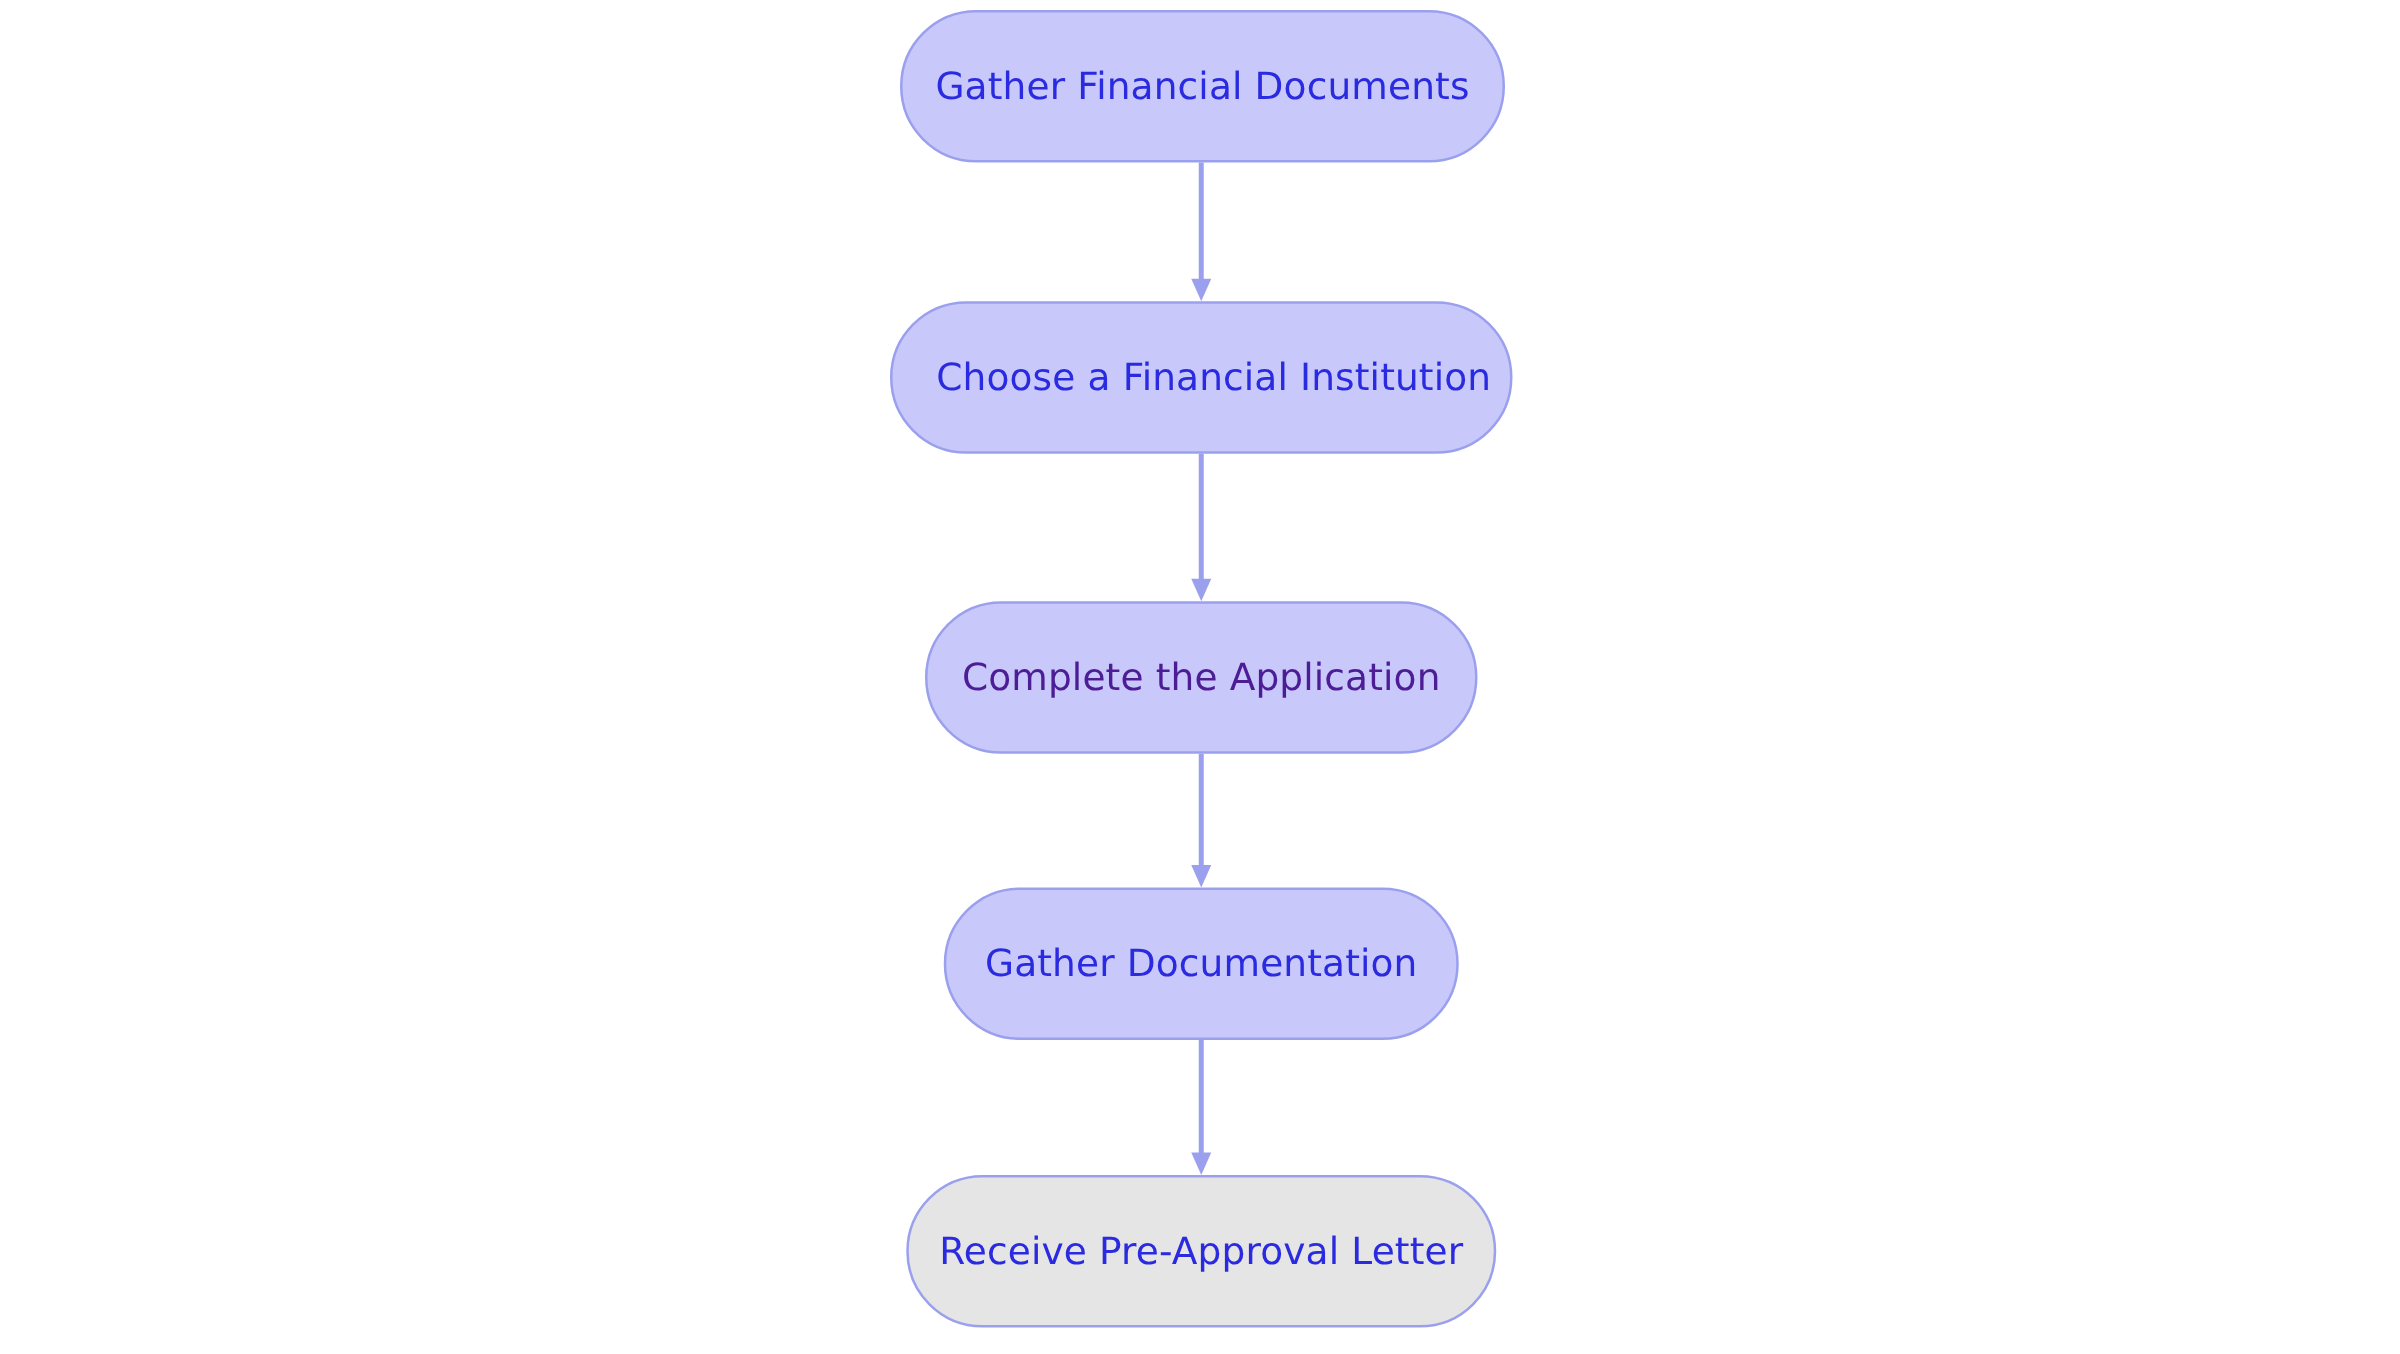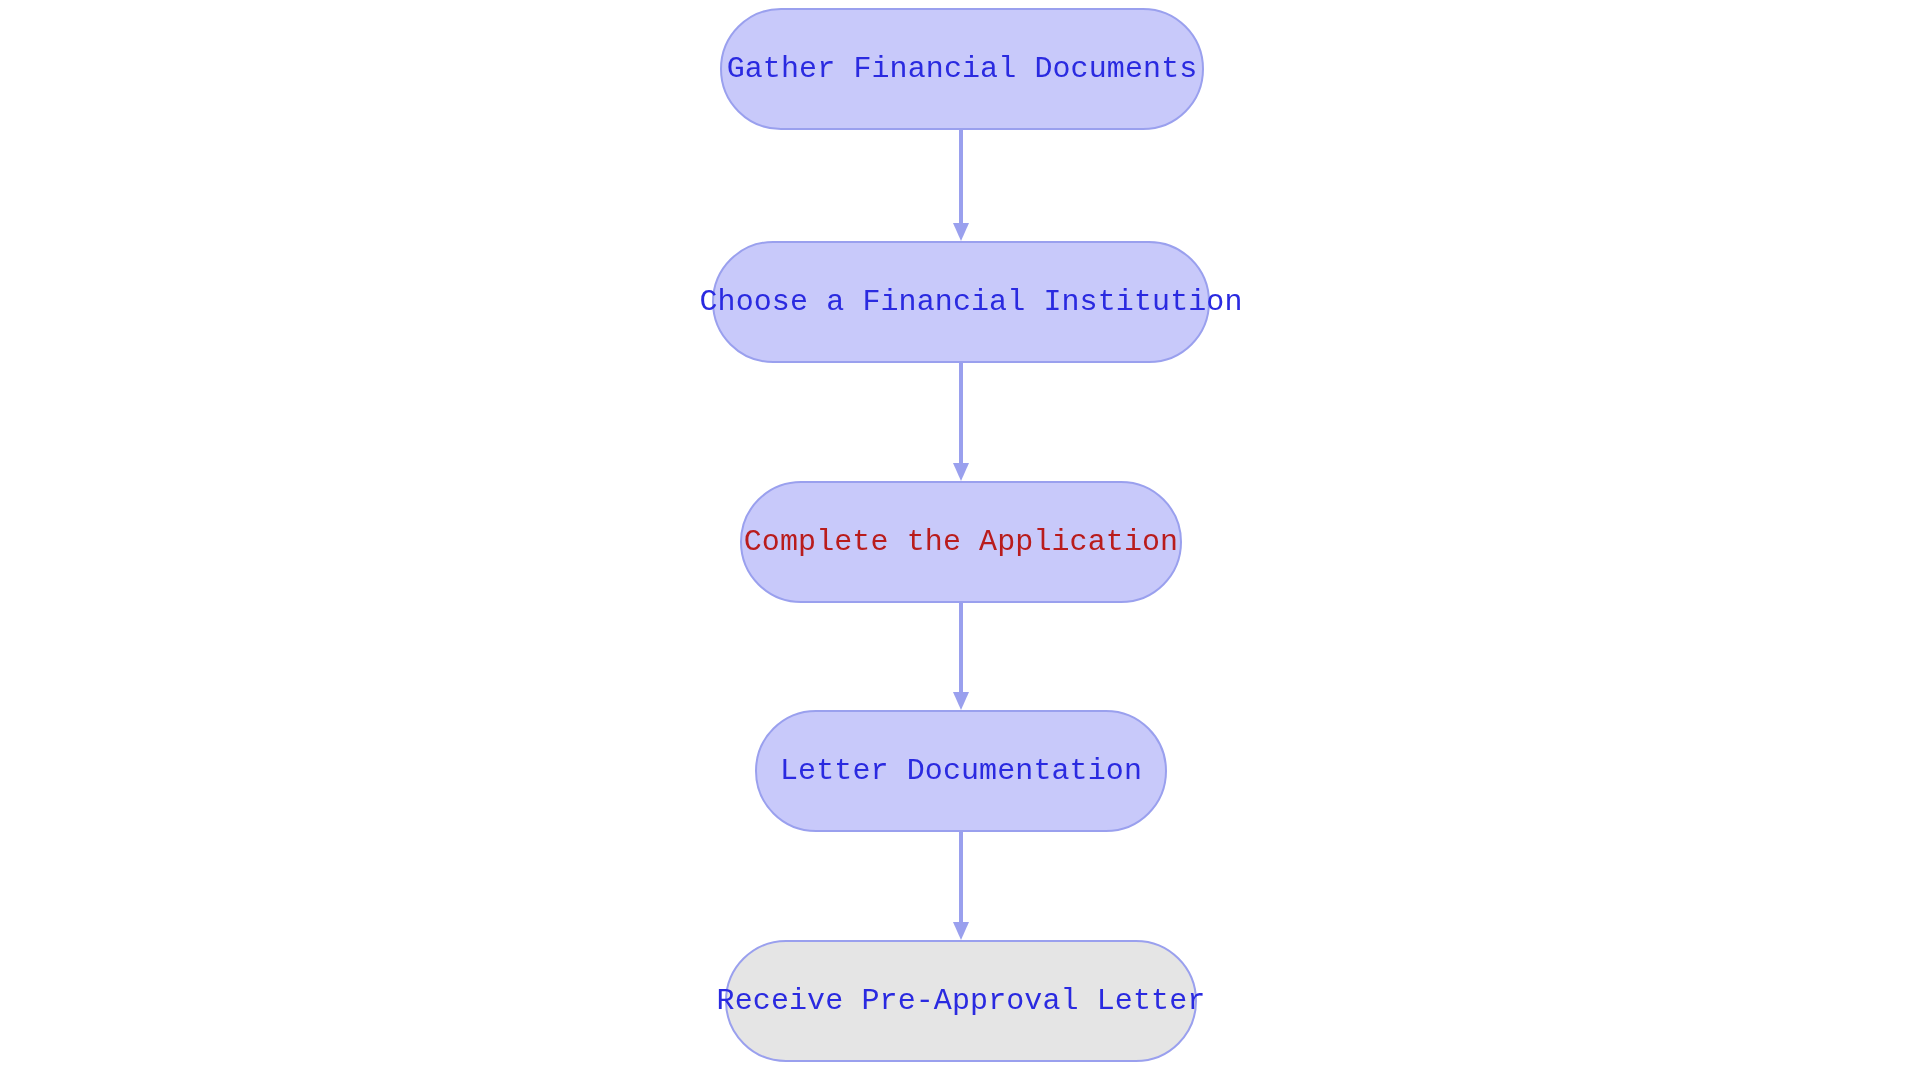--- a/index.html
+++ b/index.html
@@ -26,21 +26,20 @@
     position: absolute;
     box-sizing: border-box;
     display: flex;
     align-items: center;
     justify-content: center;
     border-radius: 9999px;
     border-style: solid;
     border-width: 2px;
     text-align: right;
     white-space: nowrap;
-    font-family: Liberation Mono, monospace;
   }
 
   .flow-node-label {
     font-size: 30px;
     font-weight: 400;
     line-height: 1.1;
     letter-spacing: 0.1px;
   }
 
   .flow-edge {
@@ -88,24 +87,24 @@
 
   <div class="flow-node" style="left:720px; top:8px; width:484px; height:122px; background:#c8c9fa; border-color:#9aa0ee;">
     <span class="flow-node-label" style="color:#2a2ae0;">Gather Financial Documents</span>
   </div>
 
   <div class="flow-node" style="left:712px; top:241px; width:498px; height:122px; background:#c8c9fa; border-color:#9aa0ee;">
     <span class="flow-node-label" style="color:#2a2ae0;margin-left:20px;">Choose a Financial Institution</span>
   </div>
 
   <div class="flow-node" style="left:740px; top:481px; width:442px; height:122px; background:#c8c9fa; border-color:#9aa0ee;">
-    <span class="flow-node-label" style="color:#b91c1c;">Complete the Application</span>
+    <span class="flow-node-label" style="color:#4c1d95;">Complete the Application</span>
   </div>
 
   <div class="flow-node" style="left:755px; top:710px; width:412px; height:122px; background:#c8c9fa; border-color:#9aa0ee;">
-    <span class="flow-node-label" style="color:#2a2ae0;">Letter Documentation</span>
+    <span class="flow-node-label" style="color:#2a2ae0;">Gather Documentation</span>
   </div>
 
   <div class="flow-node" style="left:725px; top:940px; width:472px; height:122px; background:#e5e5e5; border-color:#9aa0ee;">
     <span class="flow-node-label" style="color:#2a2ae0;">Receive Pre-Approval Letter</span>
   </div>
 
 </div>
 
 </body></html>

